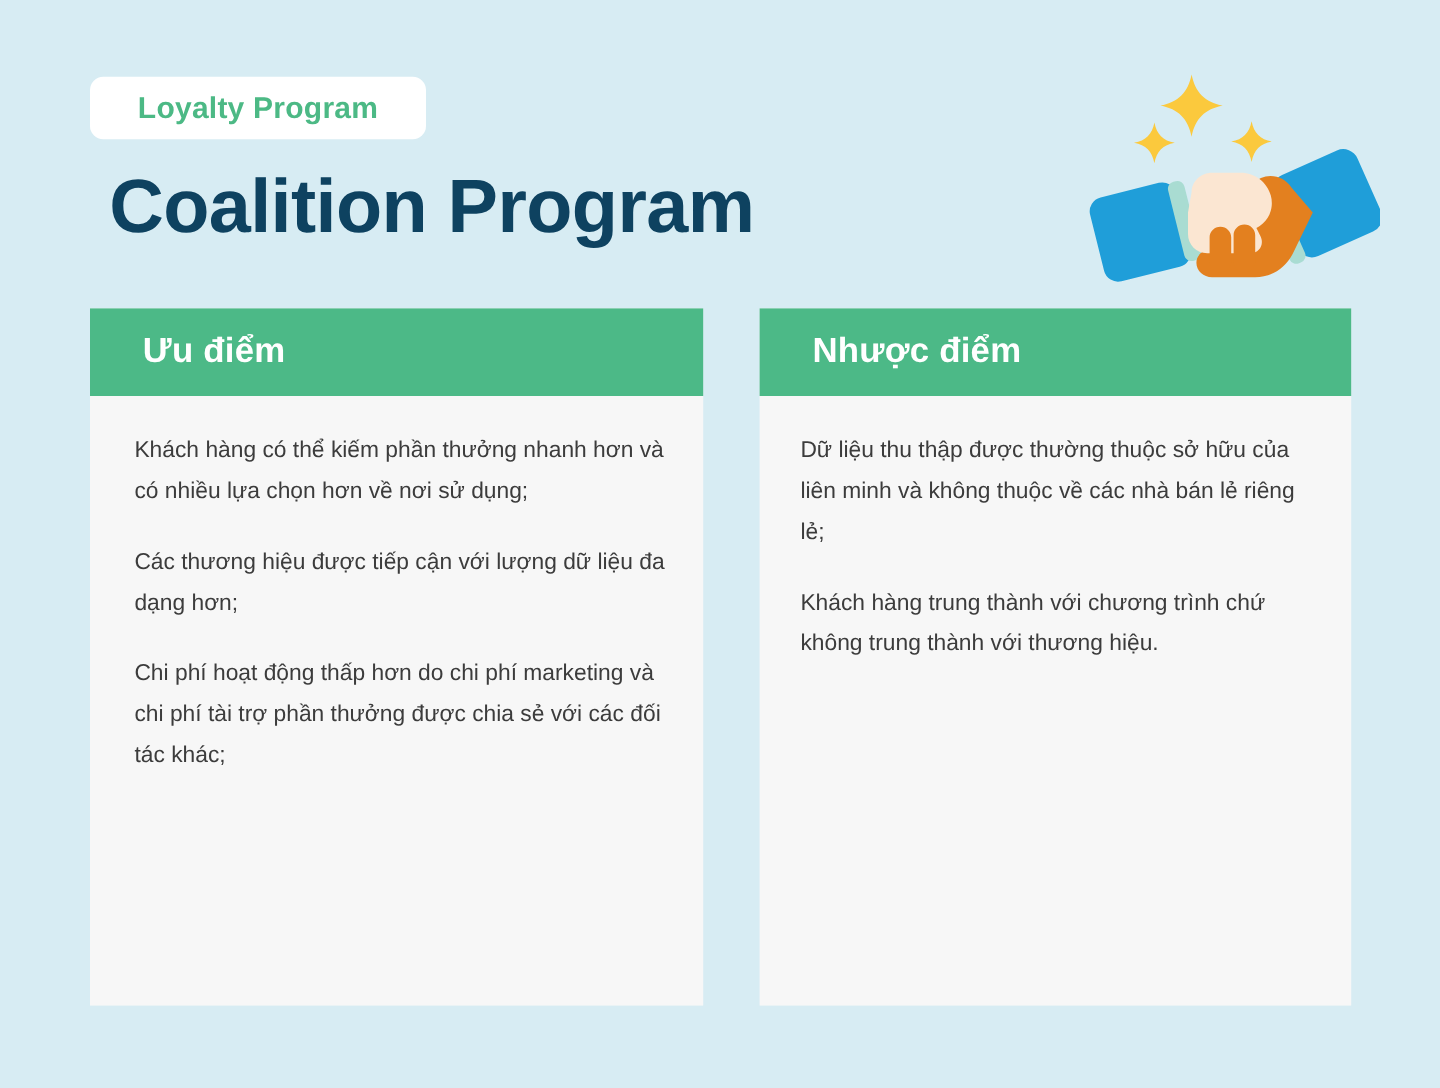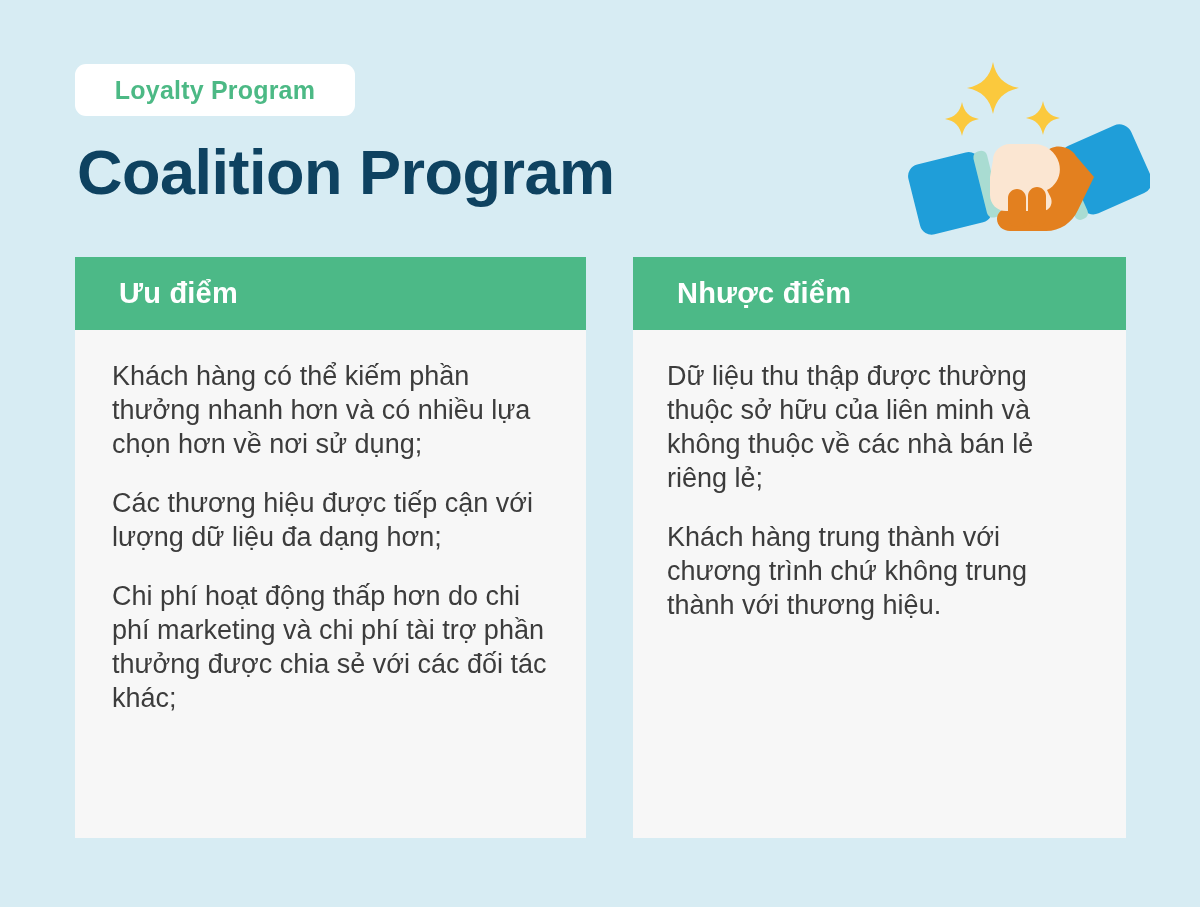--- a/index.html
+++ b/index.html
@@ -36,21 +36,21 @@
   }
   .badge-label {
     color: #4cb985;
     font-size: 25px;
     font-weight: bold;
     letter-spacing: 0.2px;
     line-height: 1;
   }
   .page-title {
     position: absolute;
-    left: 77px;
+    left: 91px;
     top: 138px;
     color: #0e4260;
     font-size: 63px;
     font-weight: bold;
     letter-spacing: -0.5px;
     line-height: 1.08;
     white-space: nowrap;
   }
 
   
@@ -87,21 +87,21 @@
     line-height: 1;
   }
   .card-body {
     box-sizing: border-box;
     padding: 29px 26px 0 37px;
   }
   .card-right .card-body { padding-left: 34px; }
 
   .card-para {
     color: #3c3c3c;
-    font-size: 27px;
+    font-size: 19px;
     line-height: 34px;
     margin: 0 0 25px 0;
   }
   .card-para:last-child { margin-bottom: 0; }
 </style>
 </head>
 <body>
 
 <div class="slide">
 

